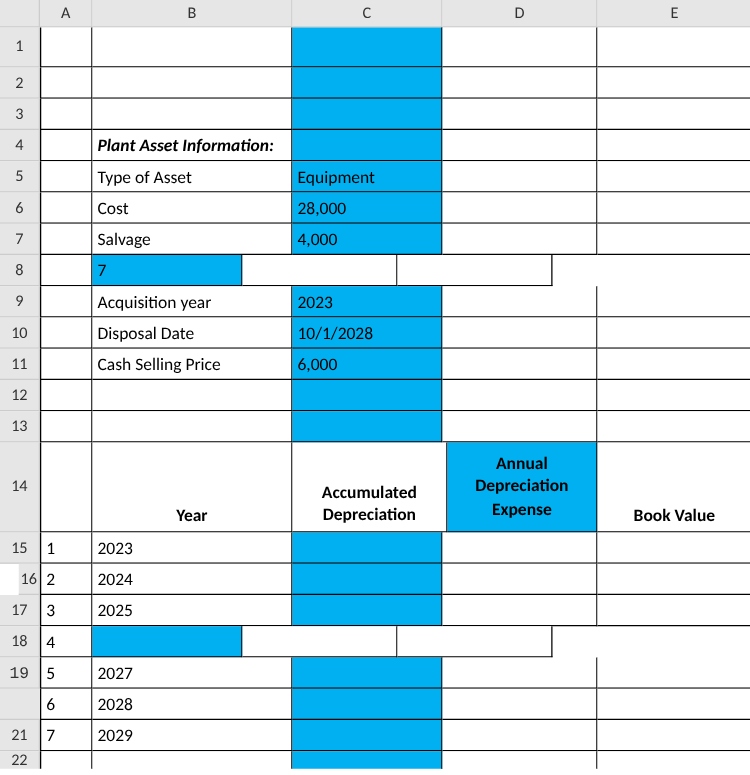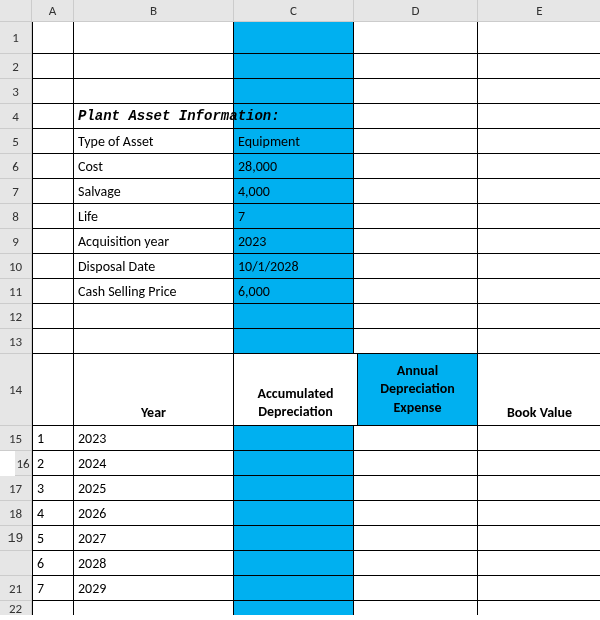--- a/index.html
+++ b/index.html
@@ -73,21 +73,21 @@
     position: relative;
   }
   .cA { width: 42px; }
   .cB { width: 160px; }
   .cC { width: 120px; background: #00b0f0; }
   .cD { width: 124px; }
   .cE { width: 124px; }
   .right { }
   .center { justify-content: center; }
   .bold { font-weight: bold; }
-  .italic { font-style: italic; font-family: Liberation Mono, monospace; }
+  .italic { font-style: italic; }
   .left-border { border-left: 1px solid #000; }
   .overflow-span {
     position: absolute;
     left: 4px;
     white-space: nowrap;
     z-index: 2;
   }
 </style>
 </head>
 <body>
@@ -195,23 +195,20 @@
         </div>
       <div class="cell cC right">
           <span>4,000</span>
         </div>
       <div class="cell cD"></div>
       <div class="cell cE"></div>
     </div>
 
     <div class="row" style="height:25px">
       <div class="cell cA left-border"></div>
-      <div class="cell cB">
-          <span>Life</span>
-        </div>
       <div class="cell cC right">
           <span>7</span>
         </div>
       <div class="cell cD"></div>
       <div class="cell cE"></div>
     </div>
 
     <div class="row" style="height:25px">
       <div class="cell cA left-border"></div>
       <div class="cell cB">
@@ -309,23 +306,20 @@
         <div class="cell cB right">
           <span>2025</span>
         </div>
         <div class="cell cC"></div>
         <div class="cell cD"></div>
         <div class="cell cE"></div>
       </div>
       <div class="row" style="height:25px">
         <div class="cell cA left-border right">
           <span>4</span>
-        </div>
-        <div class="cell cB right">
-          <span>2026</span>
         </div>
         <div class="cell cC"></div>
         <div class="cell cD"></div>
         <div class="cell cE"></div>
       </div>
       <div class="row" style="height:25px">
         <div class="cell cA left-border right">
           <span>5</span>
         </div>
         <div class="cell cB right">

